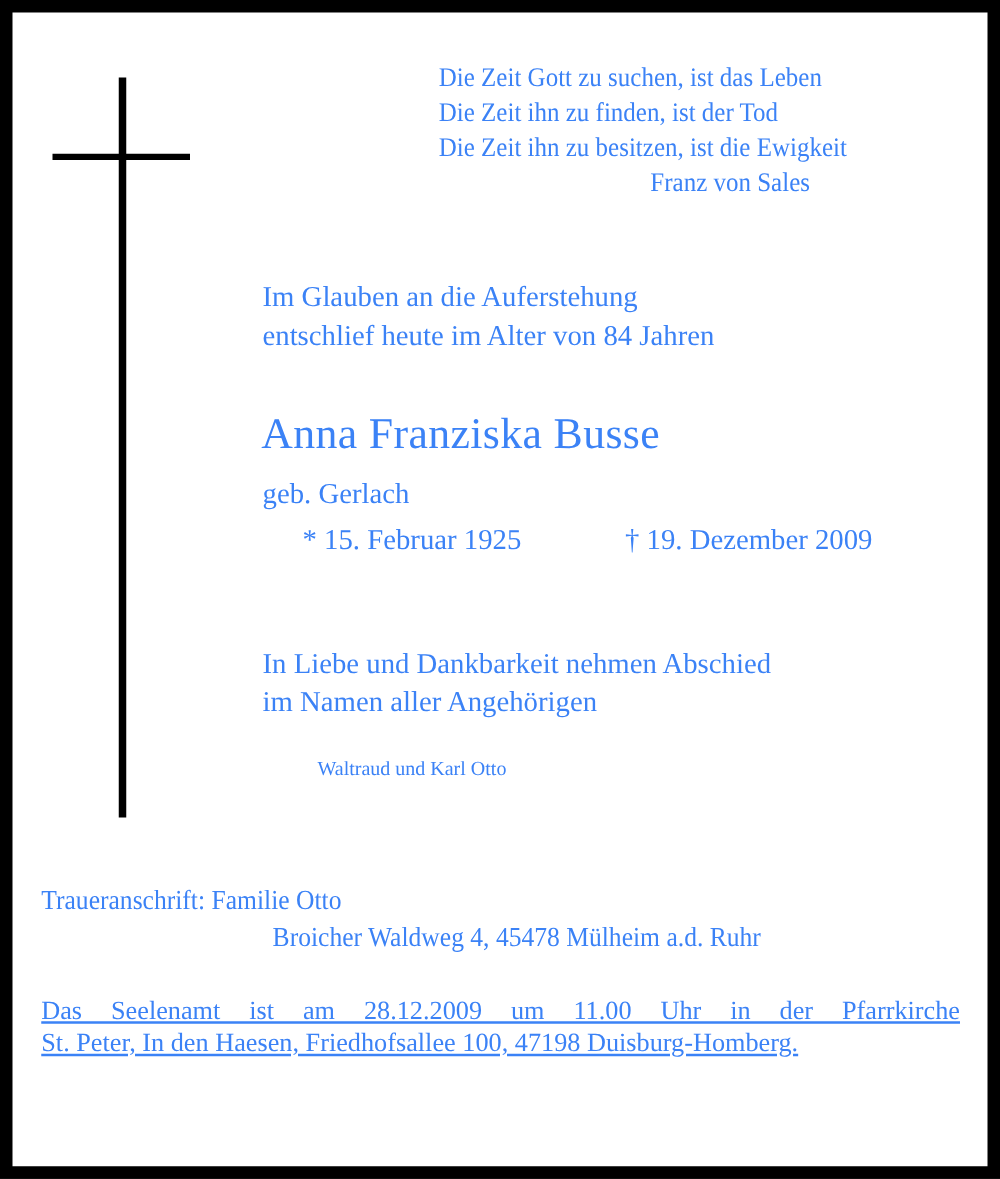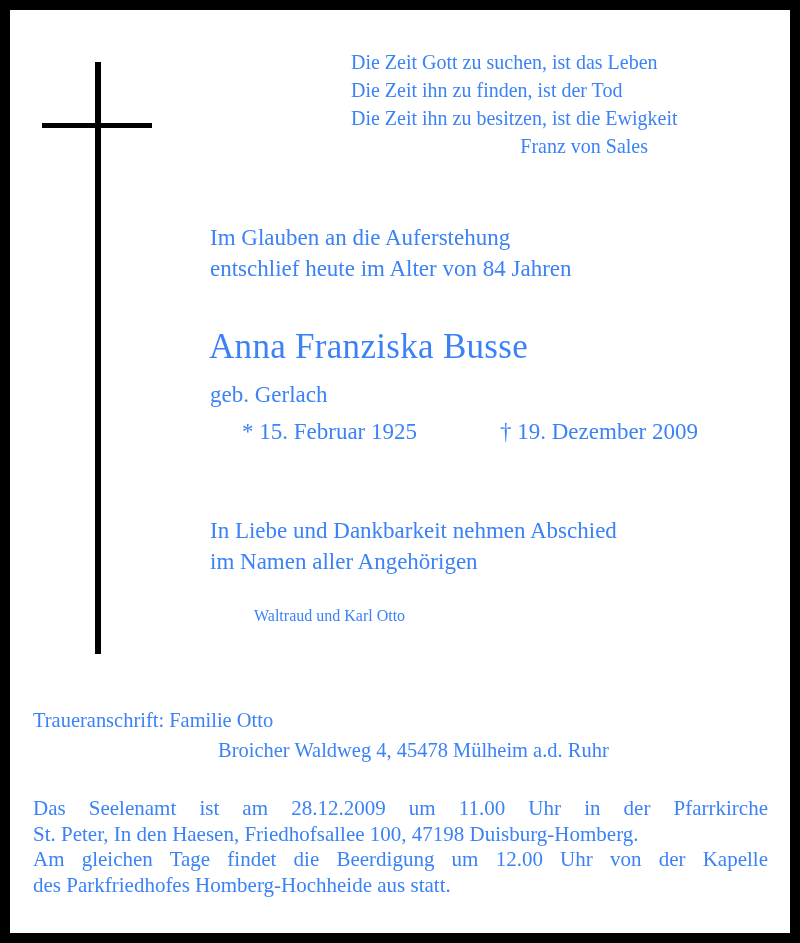--- a/index.html
+++ b/index.html
@@ -28,21 +28,21 @@
   .farewell .line { display: block; white-space: nowrap; }
   .signers { position: absolute; left: 200px; top: 590px; font-size: 16px; line-height: 32px; white-space: nowrap; margin-left: 44px; }
 
   .address { position: absolute; left: 23px; top: 695px; font-size: 22px; line-height: 30px; transform: scaleX(0.93); transform-origin: left top; }
   .address .row { display: block; white-space: nowrap; }
   .address .indent { display: inline-block; width: 199px; }
 
   .info { position: absolute; left: 23px; width: 735px; font-size: 21px; line-height: 26px; text-align: justify; text-align-last: left; }
   .info1 { top: 785px; }
   .info2 { top: 836px; }
-  .info .line { display: block; }
+  .info .line { display: block; text-decoration: underline; }
   .info .justify { text-align-last: justify; }
 </style>
 </head>
 <body>
 
 <div class="card">
   <div>
     <div class="cross-v"></div>
     <div class="cross-h"></div>
   </div>
@@ -80,17 +80,13 @@
     <span class="row">
       <span class="indent"></span><span>Broicher Waldweg 4, 45478 Mülheim a.d. Ruhr</span>
     </span>
   </div>
 
   <div class="info info1">
     <span class="line justify">Das Seelenamt ist am 28.12.2009 um 11.00 Uhr in der Pfarrkirche</span>
     <span class="line">St. Peter, In den Haesen, Friedhofsallee 100, 47198 Duisburg-Homberg.</span>
   </div>
 
-  <div class="info info2">
-    <span class="line justify">Am gleichen Tage findet die Beerdigung um 12.00 Uhr von der Kapelle</span>
-    <span class="line">des Parkfriedhofes Homberg-Hochheide aus statt.</span>
-  </div>
 </div>
 
 </body></html>

